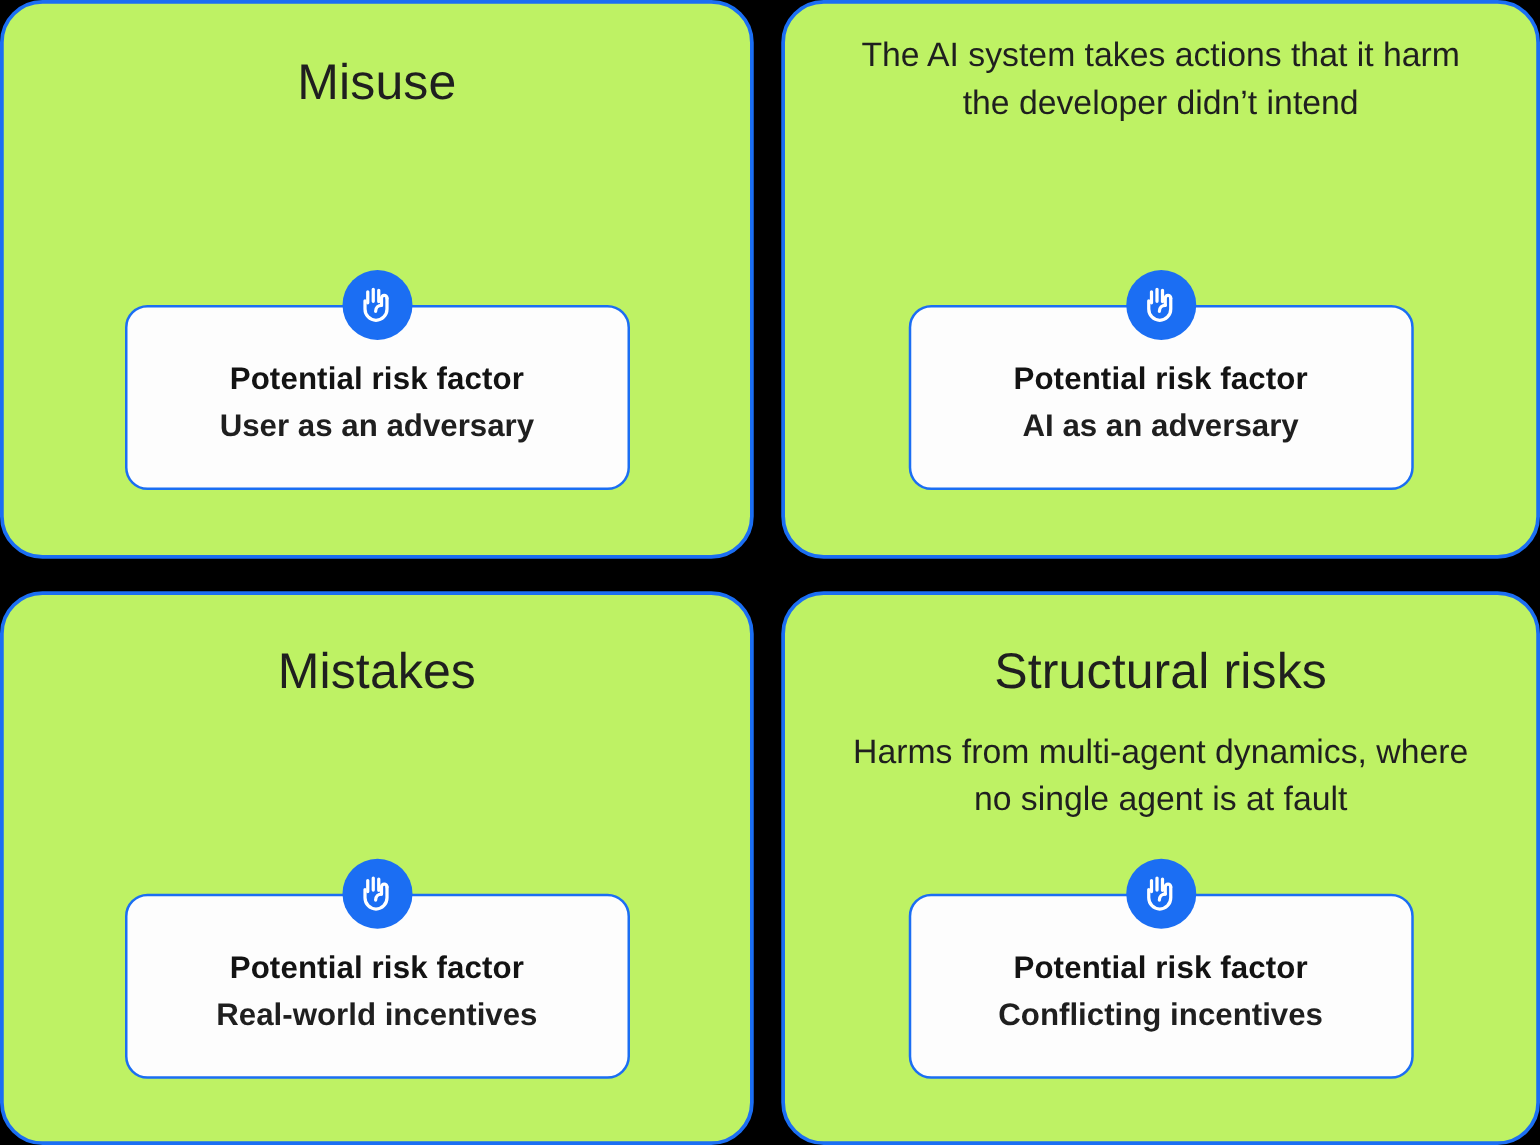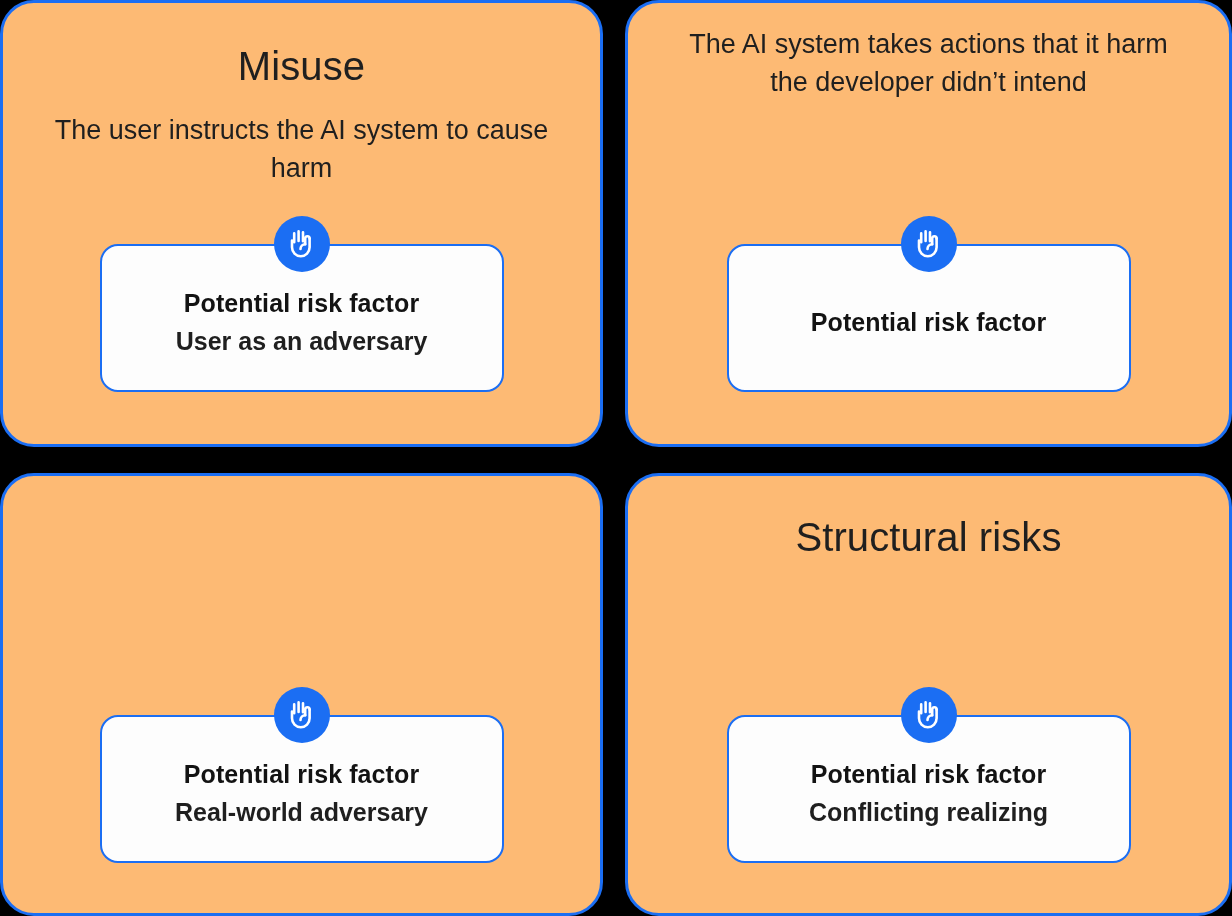--- a/index.html
+++ b/index.html
@@ -28,21 +28,21 @@
   .cell.c1 { padding: 0 0 0 0; }
   .cell.c2 { padding: 0 0 0 22px; }
   .cell.c3 { padding: 26px 0 0 0; }
   .cell.c4 { padding: 26px 0 0 22px; }
 
   .card {
     position: relative;
     width: 100%;
     height: 100%;
     box-sizing: border-box;
-    background: #fdba74;
+    background: #bef264;
     border: 3px solid #1b6ef3;
     border-radius: 34px;
     display: flex;
     flex-direction: column;
     align-items: center;
   }
 
   .card-title {
     font-size: 40px;
     font-weight: 400;
@@ -126,21 +126,20 @@
   .c3 .riskbox-wrap, .c4 .riskbox-wrap { margin-bottom: 50px; }
 </style>
 </head>
 <body>
 
 <div class="grid">
 
   <div class="cell c1">
     <div class="card">
       <div class="card-title">Misuse</div>
-      <div class="card-desc">The user instructs the AI system to cause harm</div>
       <div class="riskbox-wrap">
         <div class="risk-icon">
           <svg width="30" height="32" viewBox="0 0 30 32" fill="none" aria-hidden="true">
             <path d="M7.2 14.2V5.4M11.6 13.0V3.4M16.0 13.2V4.2" stroke="#ffffff" stroke-width="2.6" stroke-linecap="round"></path>
             <path d="M5.0 12.6v6.6c0 5.0 3.9 9.0 8.8 9.0 4.9 0 8.8-4.0 8.8-9.0v-8.6" stroke="#ffffff" stroke-width="2.6" stroke-linecap="round" stroke-linejoin="round" fill="none"></path>
             <path d="M22.6 10.6c0-1.3-1.0-2.3-2.2-2.3s-2.2 1.0-2.2 2.3v5.6" stroke="#ffffff" stroke-width="2.6" stroke-linecap="round" stroke-linejoin="round" fill="none"></path>
             <path d="M18.2 16.2c-2.6 0-4.7 2.1-4.7 4.8" stroke="#ffffff" stroke-width="2.6" stroke-linecap="round" fill="none"></path>
           </svg>
         </div>
         <div class="riskbox">
@@ -158,57 +157,60 @@
         <div class="risk-icon">
           <svg width="30" height="32" viewBox="0 0 30 32" fill="none" aria-hidden="true">
             <path d="M7.2 14.2V5.4M11.6 13.0V3.4M16.0 13.2V4.2" stroke="#ffffff" stroke-width="2.6" stroke-linecap="round"></path>
             <path d="M5.0 12.6v6.6c0 5.0 3.9 9.0 8.8 9.0 4.9 0 8.8-4.0 8.8-9.0v-8.6" stroke="#ffffff" stroke-width="2.6" stroke-linecap="round" stroke-linejoin="round" fill="none"></path>
             <path d="M22.6 10.6c0-1.3-1.0-2.3-2.2-2.3s-2.2 1.0-2.2 2.3v5.6" stroke="#ffffff" stroke-width="2.6" stroke-linecap="round" stroke-linejoin="round" fill="none"></path>
             <path d="M18.2 16.2c-2.6 0-4.7 2.1-4.7 4.8" stroke="#ffffff" stroke-width="2.6" stroke-linecap="round" fill="none"></path>
           </svg>
         </div>
         <div class="riskbox">
           <div class="risk-label">Potential risk factor</div>
+          <div class="risk-value">AI as an adversary</div>
         </div>
       </div>
     </div>
   </div>
 
   <div class="cell c3">
     <div class="card">
-      <div class="riskbox-wrap">
-        <div class="risk-icon">
-          <svg width="30" height="32" viewBox="0 0 30 32" fill="none" aria-hidden="true">
-            <path d="M7.2 14.2V5.4M11.6 13.0V3.4M16.0 13.2V4.2" stroke="#ffffff" stroke-width="2.6" stroke-linecap="round"></path>
-            <path d="M5.0 12.6v6.6c0 5.0 3.9 9.0 8.8 9.0 4.9 0 8.8-4.0 8.8-9.0v-8.6" stroke="#ffffff" stroke-width="2.6" stroke-linecap="round" stroke-linejoin="round" fill="none"></path>
-            <path d="M22.6 10.6c0-1.3-1.0-2.3-2.2-2.3s-2.2 1.0-2.2 2.3v5.6" stroke="#ffffff" stroke-width="2.6" stroke-linecap="round" stroke-linejoin="round" fill="none"></path>
-            <path d="M18.2 16.2c-2.6 0-4.7 2.1-4.7 4.8" stroke="#ffffff" stroke-width="2.6" stroke-linecap="round" fill="none"></path>
-          </svg>
-        </div>
-        <div class="riskbox">
-          <div class="risk-label">Potential risk factor</div>
-          <div class="risk-value">Real-world adversary</div>
+      <div class="card-title">Mistakes</div>
+      <div class="riskbox-wrap">
+        <div class="risk-icon">
+          <svg width="30" height="32" viewBox="0 0 30 32" fill="none" aria-hidden="true">
+            <path d="M7.2 14.2V5.4M11.6 13.0V3.4M16.0 13.2V4.2" stroke="#ffffff" stroke-width="2.6" stroke-linecap="round"></path>
+            <path d="M5.0 12.6v6.6c0 5.0 3.9 9.0 8.8 9.0 4.9 0 8.8-4.0 8.8-9.0v-8.6" stroke="#ffffff" stroke-width="2.6" stroke-linecap="round" stroke-linejoin="round" fill="none"></path>
+            <path d="M22.6 10.6c0-1.3-1.0-2.3-2.2-2.3s-2.2 1.0-2.2 2.3v5.6" stroke="#ffffff" stroke-width="2.6" stroke-linecap="round" stroke-linejoin="round" fill="none"></path>
+            <path d="M18.2 16.2c-2.6 0-4.7 2.1-4.7 4.8" stroke="#ffffff" stroke-width="2.6" stroke-linecap="round" fill="none"></path>
+          </svg>
+        </div>
+        <div class="riskbox">
+          <div class="risk-label">Potential risk factor</div>
+          <div class="risk-value">Real-world incentives</div>
         </div>
       </div>
     </div>
   </div>
 
   <div class="cell c4">
     <div class="card">
       <div class="card-title">Structural risks</div>
-      <div class="riskbox-wrap">
-        <div class="risk-icon">
-          <svg width="30" height="32" viewBox="0 0 30 32" fill="none" aria-hidden="true">
-            <path d="M7.2 14.2V5.4M11.6 13.0V3.4M16.0 13.2V4.2" stroke="#ffffff" stroke-width="2.6" stroke-linecap="round"></path>
-            <path d="M5.0 12.6v6.6c0 5.0 3.9 9.0 8.8 9.0 4.9 0 8.8-4.0 8.8-9.0v-8.6" stroke="#ffffff" stroke-width="2.6" stroke-linecap="round" stroke-linejoin="round" fill="none"></path>
-            <path d="M22.6 10.6c0-1.3-1.0-2.3-2.2-2.3s-2.2 1.0-2.2 2.3v5.6" stroke="#ffffff" stroke-width="2.6" stroke-linecap="round" stroke-linejoin="round" fill="none"></path>
-            <path d="M18.2 16.2c-2.6 0-4.7 2.1-4.7 4.8" stroke="#ffffff" stroke-width="2.6" stroke-linecap="round" fill="none"></path>
-          </svg>
-        </div>
-        <div class="riskbox">
-          <div class="risk-label">Potential risk factor</div>
-          <div class="risk-value">Conflicting realizing</div>
+      <div class="card-desc">Harms from multi-agent dynamics, where no single agent is at fault</div>
+      <div class="riskbox-wrap">
+        <div class="risk-icon">
+          <svg width="30" height="32" viewBox="0 0 30 32" fill="none" aria-hidden="true">
+            <path d="M7.2 14.2V5.4M11.6 13.0V3.4M16.0 13.2V4.2" stroke="#ffffff" stroke-width="2.6" stroke-linecap="round"></path>
+            <path d="M5.0 12.6v6.6c0 5.0 3.9 9.0 8.8 9.0 4.9 0 8.8-4.0 8.8-9.0v-8.6" stroke="#ffffff" stroke-width="2.6" stroke-linecap="round" stroke-linejoin="round" fill="none"></path>
+            <path d="M22.6 10.6c0-1.3-1.0-2.3-2.2-2.3s-2.2 1.0-2.2 2.3v5.6" stroke="#ffffff" stroke-width="2.6" stroke-linecap="round" stroke-linejoin="round" fill="none"></path>
+            <path d="M18.2 16.2c-2.6 0-4.7 2.1-4.7 4.8" stroke="#ffffff" stroke-width="2.6" stroke-linecap="round" fill="none"></path>
+          </svg>
+        </div>
+        <div class="riskbox">
+          <div class="risk-label">Potential risk factor</div>
+          <div class="risk-value">Conflicting incentives</div>
         </div>
       </div>
     </div>
   </div>
 
 </div>
 
 </body></html>

